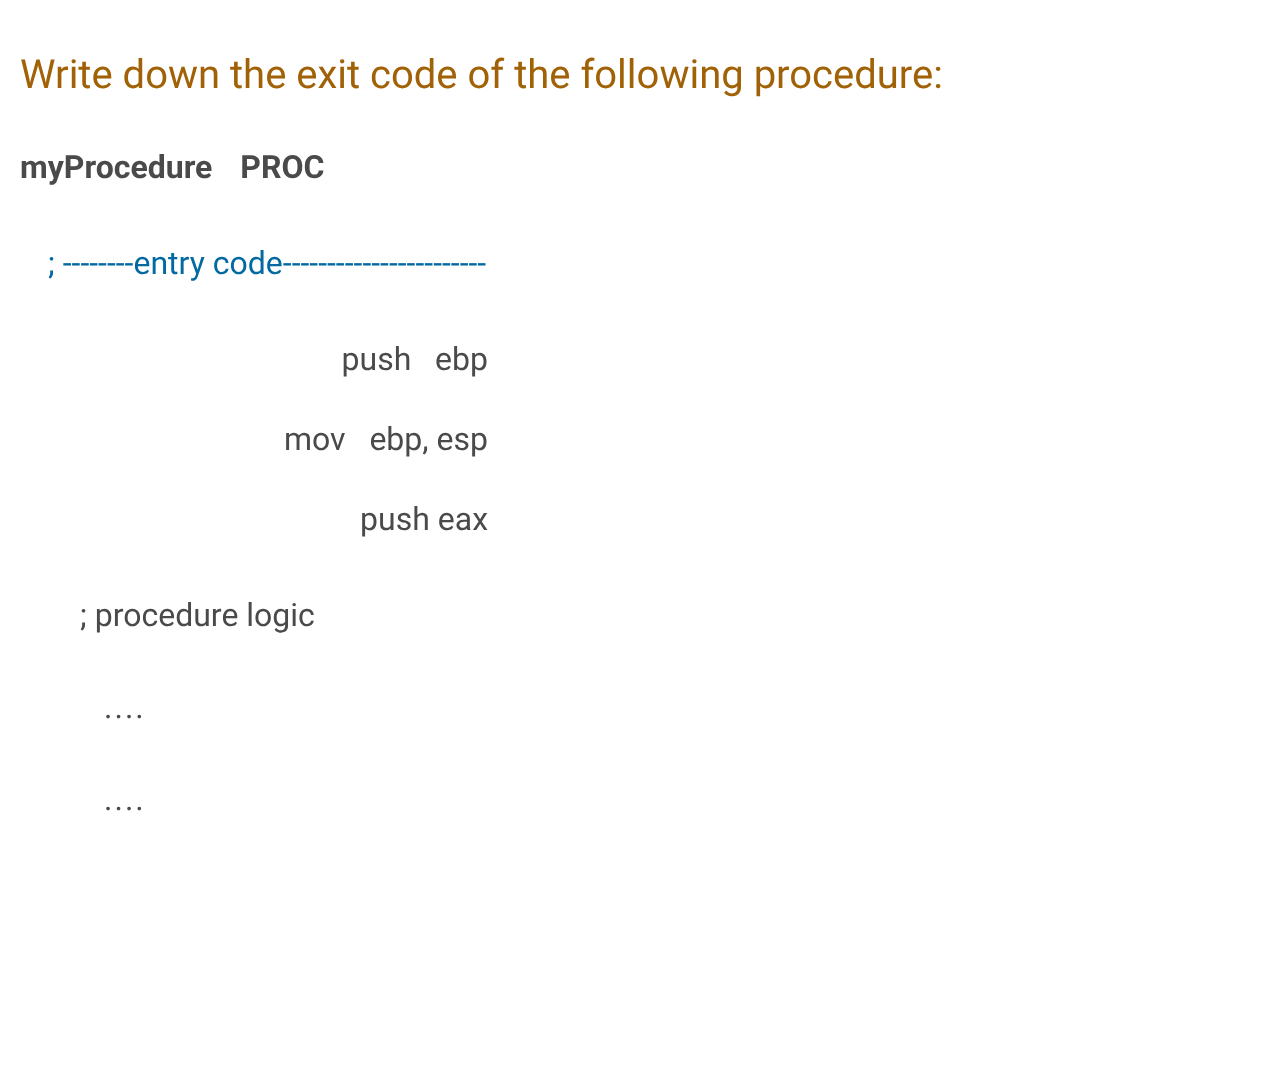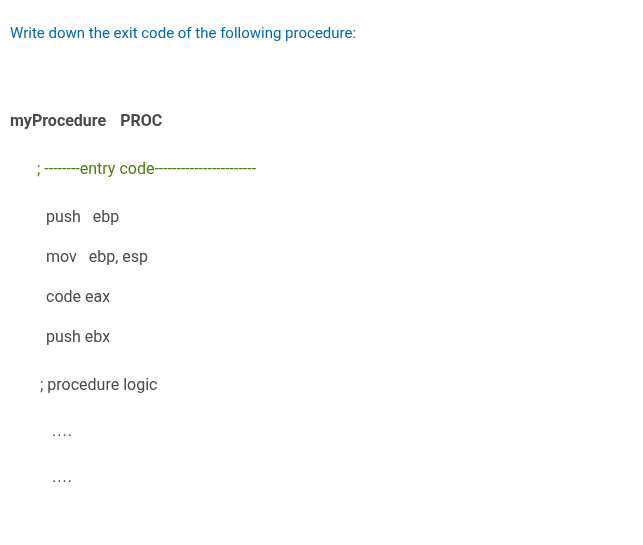--- a/index.html
+++ b/index.html
@@ -11,45 +11,46 @@
       font-family: -apple-system, BlinkMacSystemFont, "Segoe UI", Roboto, Helvetica, Arial, sans-serif;
       background: #ffffff;
       width: 643px;
       height: 545px;
       padding: 22px 10px 10px 10px;
       color: #4a4a4a;
       font-size: 16px;
       line-height: 1.5;
     }
     .question {
-      margin-bottom: 64px;
-      font-size: 15px;
-      color: #0369a1;
+      margin-bottom: 20px;
+      font-size: 20px;
+      color: #a16207;
     }
     .proc-header {
       margin-bottom: 24px;
       font-size: 16px;
       color: #4a4a4a;
       font-weight: bold;
     }
     .proc-header .proc-name {
       display: inline;
     }
     .proc-header .proc-keyword {
       display: inline;
       margin-left: 10px;
     }
     .comment-line {
-      margin-left: 27px;
+      margin-left: 14px;
       margin-bottom: 24px;
       font-size: 16px;
-      color: #4d7c0f;
+      color: #0369a1;
     }
     .code-block {
       margin-left: 36px;
+      text-align: right;
     }
     .code-row {
       display: flex;
       margin-bottom: 16px;
       font-size: 16px;
       color: #4a4a4a;
     }
     .instruction {
       width: 198px;
       white-space: pre;
@@ -85,25 +86,21 @@
 <div class="comment-line">; --------entry code-----------------------</div>
 
 <div class="code-block">
   <div class="code-row">
     <span class="instruction">push   ebp</span>
   </div>
   <div class="code-row">
     <span class="instruction">mov   ebp, esp</span>
   </div>
   <div class="code-row">
-    <span class="instruction">code eax</span>
-    <span class="inline-comment"></span>
-  </div>
-  <div class="code-row">
-    <span class="instruction">push ebx</span>
+    <span class="instruction">push eax</span>
     <span class="inline-comment"></span>
   </div>
 </div>
 
 <div class="section-label">; procedure logic</div>
 
 <div class="ellipsis-line">....</div>
 <div class="ellipsis-line">....</div>
 
 </body></html>

